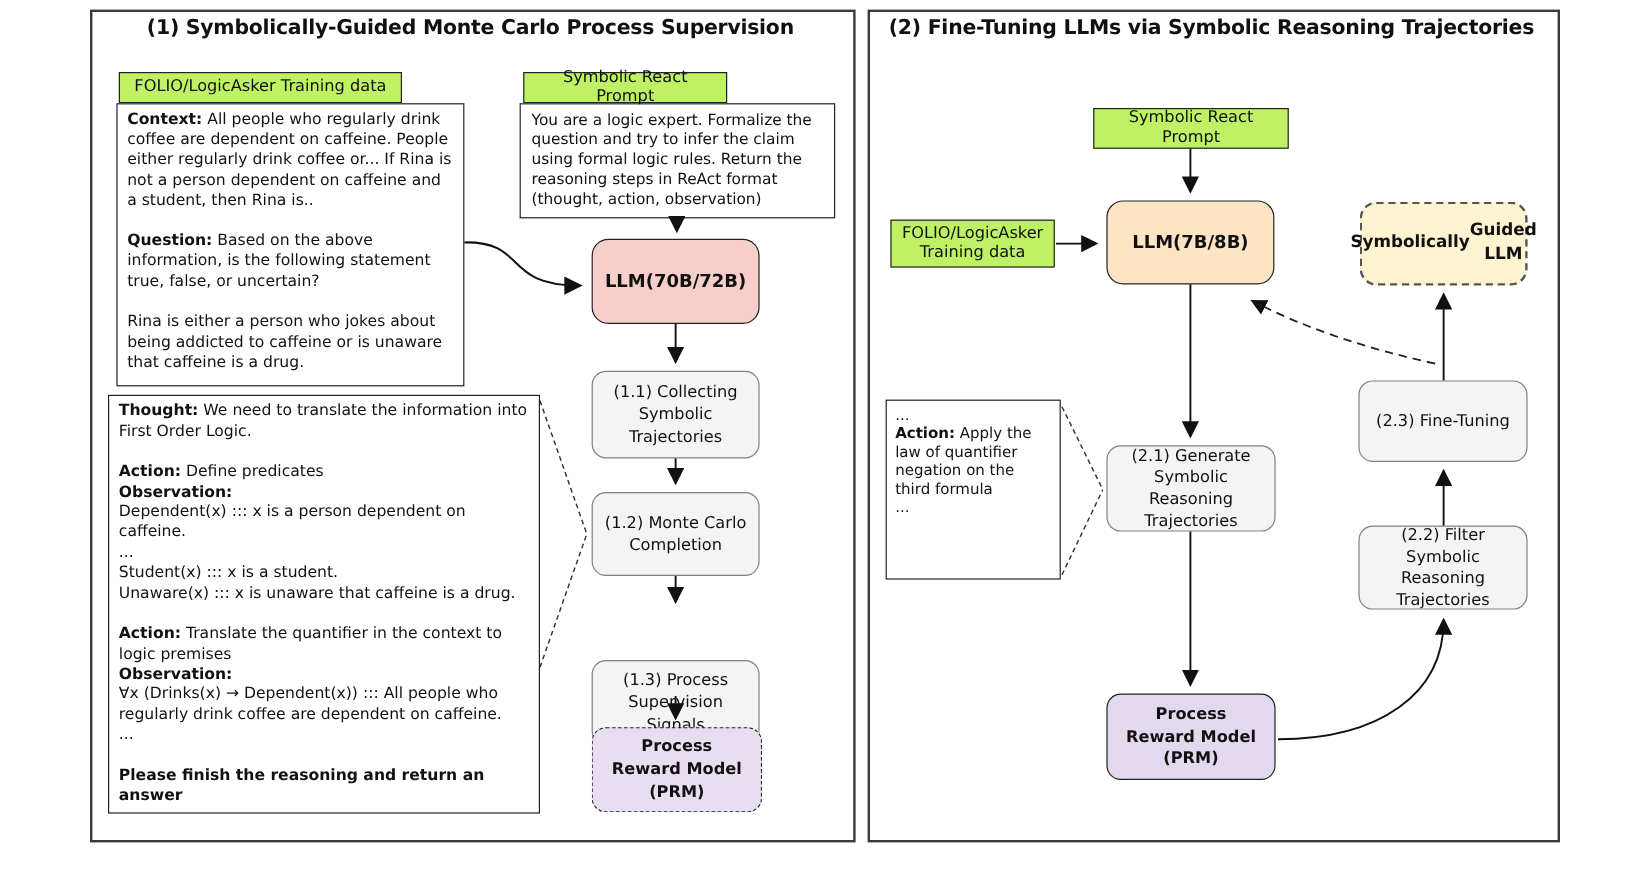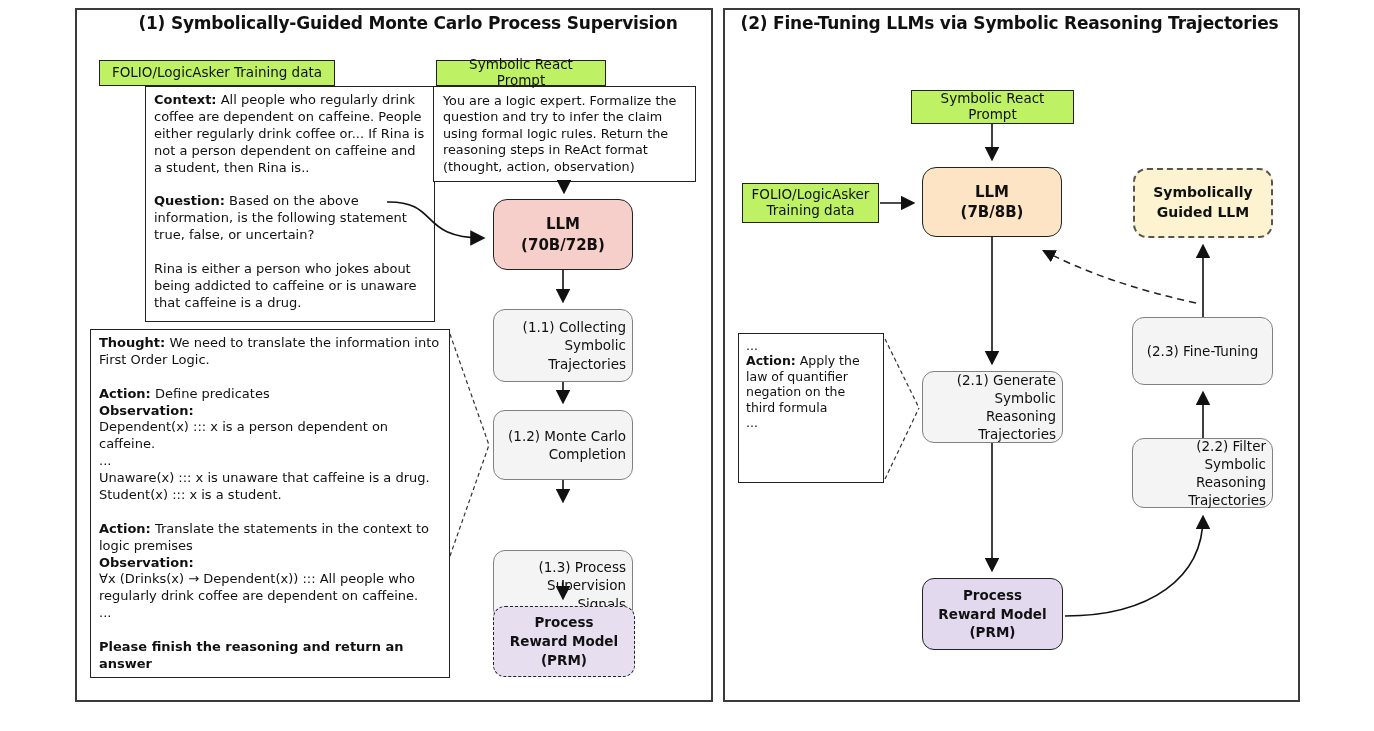--- a/index.html
+++ b/index.html
@@ -5,41 +5,41 @@
   html,body{margin:0;padding:0;background:#ffffff;}
   #stage{position:relative;width:1374px;height:731px;background:#ffffff;
          font-family:"DejaVu Sans","Liberation Sans",sans-serif;color:#111;}
   .panel{position:absolute;border:2px solid #3a3a3a;background:#fff;}
   .ptitle{position:absolute;text-align:center;font-weight:bold;font-size:17px;letter-spacing:-0.2px;}
   .box{position:absolute;box-sizing:border-box;background:#fff;}
   .labelbox{border:1.6px solid #222;background:#bef264;z-index:3;display:flex;align-items:center;justify-content:center;
             font-size:13.5px;text-align:center;line-height:1.15;padding:2px 6px;}
   .textbox{border:1.6px solid #222;z-index:2;font-size:13px;line-height:1.3;padding:5px 8px;overflow:hidden;text-align:left;}
   .para{min-height:1em;}
-  .node{display:flex;flex-direction:column;align-items:center;justify-content:center;text-align:center;z-index:2;}
+  .node{display:flex;align-items:center;justify-content:center;text-align:center;z-index:2;}
   .llmnode{border:1.6px solid #222;border-radius:14px;font-weight:bold;font-size:15px;line-height:1.35;}
-  .step{border:1.4px solid #818181;border-radius:12px;background:#f4f4f4;font-size:13.5px;line-height:1.35;padding:20px 6px;text-align:right;}
+  .step{border:1.4px solid #818181;border-radius:12px;background:#f4f4f4;font-size:13.5px;line-height:1.35;padding:20px 6px;}
   .prm{border:1.8px dashed #222;border-radius:12px;background:#e7def0;font-weight:bold;font-size:13.5px;line-height:1.4;}
   .prm-solid{border:1.6px solid #222;border-radius:12px;background:#e3d9ee;font-weight:bold;font-size:13.5px;line-height:1.4;}
   .guided{border:2px dashed #555;border-radius:14px;background:#fdf3d0;font-weight:bold;font-size:14px;line-height:1.4;}
   .promptbox{border:1.6px solid #222;font-size:12.8px;line-height:1.28;text-align:left;
              display:flex;align-items:center;justify-content:center;padding:4px 9px;z-index:2;}
   svg.overlay{position:absolute;left:0;top:0;z-index:4;pointer-events:none;}
 </style>
 </head>
 <body>
 
 <div id="stage">
 
   <div class="panel" style="left:75px;top:8px;width:634px;height:690px;"></div>
-  <div class="ptitle" style="left:75px;top:13px;width:634px;margin-left:16px;">(1) Symbolically-Guided Monte Carlo Process Supervision</div>
+  <div class="ptitle" style="left:75px;top:13px;width:634px;">(1) Symbolically-Guided Monte Carlo Process Supervision</div>
 
   <div class="box labelbox" style="left:99px;top:60px;width:236px;height:26px;">FOLIO/LogicAsker Training data</div>
 
-  <div class="box textbox" style="left:97px;top:86px;width:290px;height:236px;margin-left:48px;">
+  <div class="box textbox" style="left:97px;top:86px;width:290px;height:236px;">
       <div class="para"><b>Context:</b><span> All people who regularly drink coffee are dependent on caffeine. People either regularly drink coffee or... If Rina is not a person dependent on caffeine and a student, then Rina is..</span></div>
       <div class="para">&nbsp;</div>
       <div class="para"><b>Question:</b><span> Based on the above information, is the following statement true, false, or uncertain?</span></div>
       <div class="para">&nbsp;</div>
       <div class="para"><span>Rina is either a person who jokes about being addicted to caffeine or is unaware that caffeine is a drug.</span></div>
     </div>
 
   <div class="box labelbox" style="left:436px;top:60px;width:170px;height:26px;">Symbolic React Prompt</div>
 
   <div class="box promptbox" style="left:433px;top:86px;width:263px;height:96px;">You are a logic expert. Formalize the question and try to infer the claim using formal logic rules. Return the reasoning steps in ReAct format (thought, action, observation)</div>
@@ -55,24 +55,24 @@
 
   <div class="box node prm" style="left:493px;top:606px;width:142px;height:71px;padding:4px 14px;">Process Reward Model (PRM)</div>
 
   <div class="box textbox" style="left:90px;top:329px;width:360px;height:349px;">
       <div class="para"><b>Thought:</b><span> We need to translate the information into First Order Logic.</span></div>
       <div class="para">&nbsp;</div>
       <div class="para"><b>Action:</b><span> Define predicates</span></div>
       <div class="para"><b>Observation:</b></div>
       <div class="para"><span>Dependent(x) ::: x is a person dependent on caffeine.</span></div>
       <div class="para"><span>...</span></div>
+      <div class="para"><span>Student(x) ::: x is a student.</span></div>
       <div class="para"><span>Unaware(x) ::: x is unaware that caffeine is a drug.</span></div>
-      <div class="para"><span>Student(x) ::: x is a student.</span></div>
       <div class="para">&nbsp;</div>
-      <div class="para"><b>Action:</b><span> Translate the statements in the context to logic premises</span></div>
+      <div class="para"><b>Action:</b><span> Translate the quantifier in the context to logic premises</span></div>
       <div class="para"><b>Observation:</b></div>
       <div class="para"><span>∀x (Drinks(x) → Dependent(x)) ::: All people who regularly drink coffee are dependent on caffeine.</span></div>
       <div class="para"><span>...</span></div>
       <div class="para">&nbsp;</div>
       <div class="para"><b>Please finish the reasoning and return an answer</b></div>
     </div>
 
   <div class="panel" style="left:723px;top:8px;width:573px;height:690px;"></div>
   <div class="ptitle" style="left:723px;top:13px;width:573px;">(2) Fine-Tuning LLMs via Symbolic Reasoning Trajectories</div>
 

